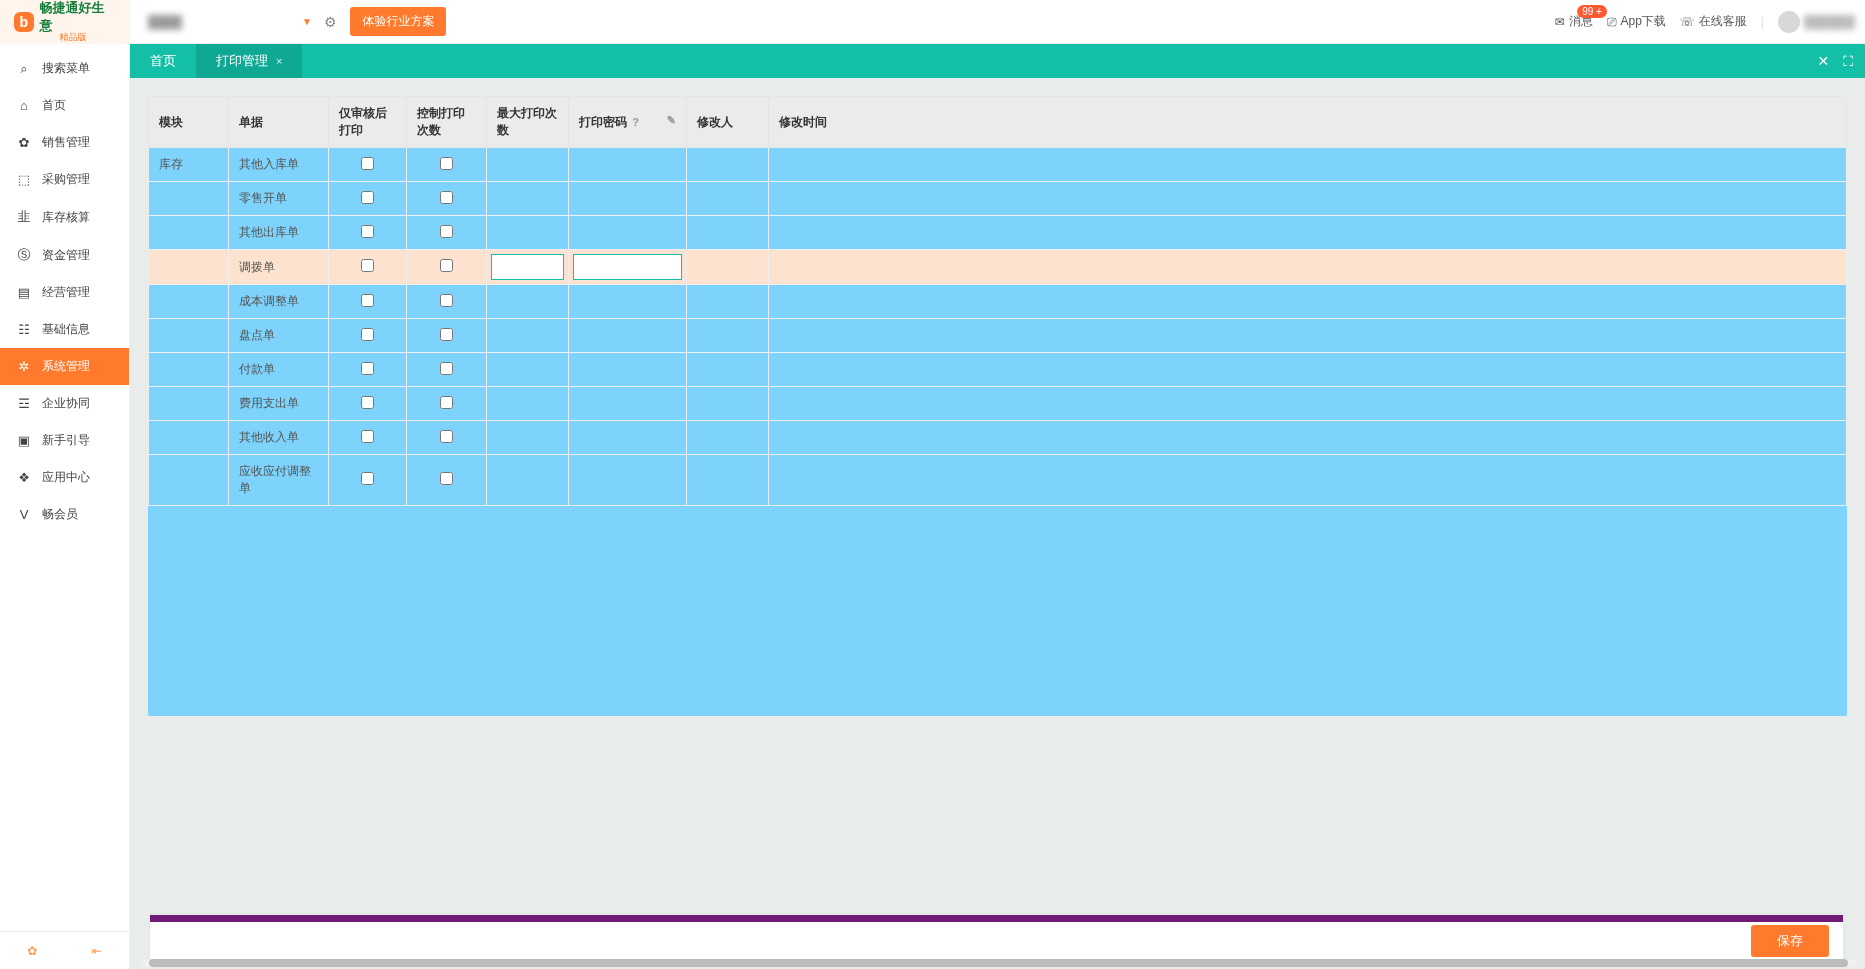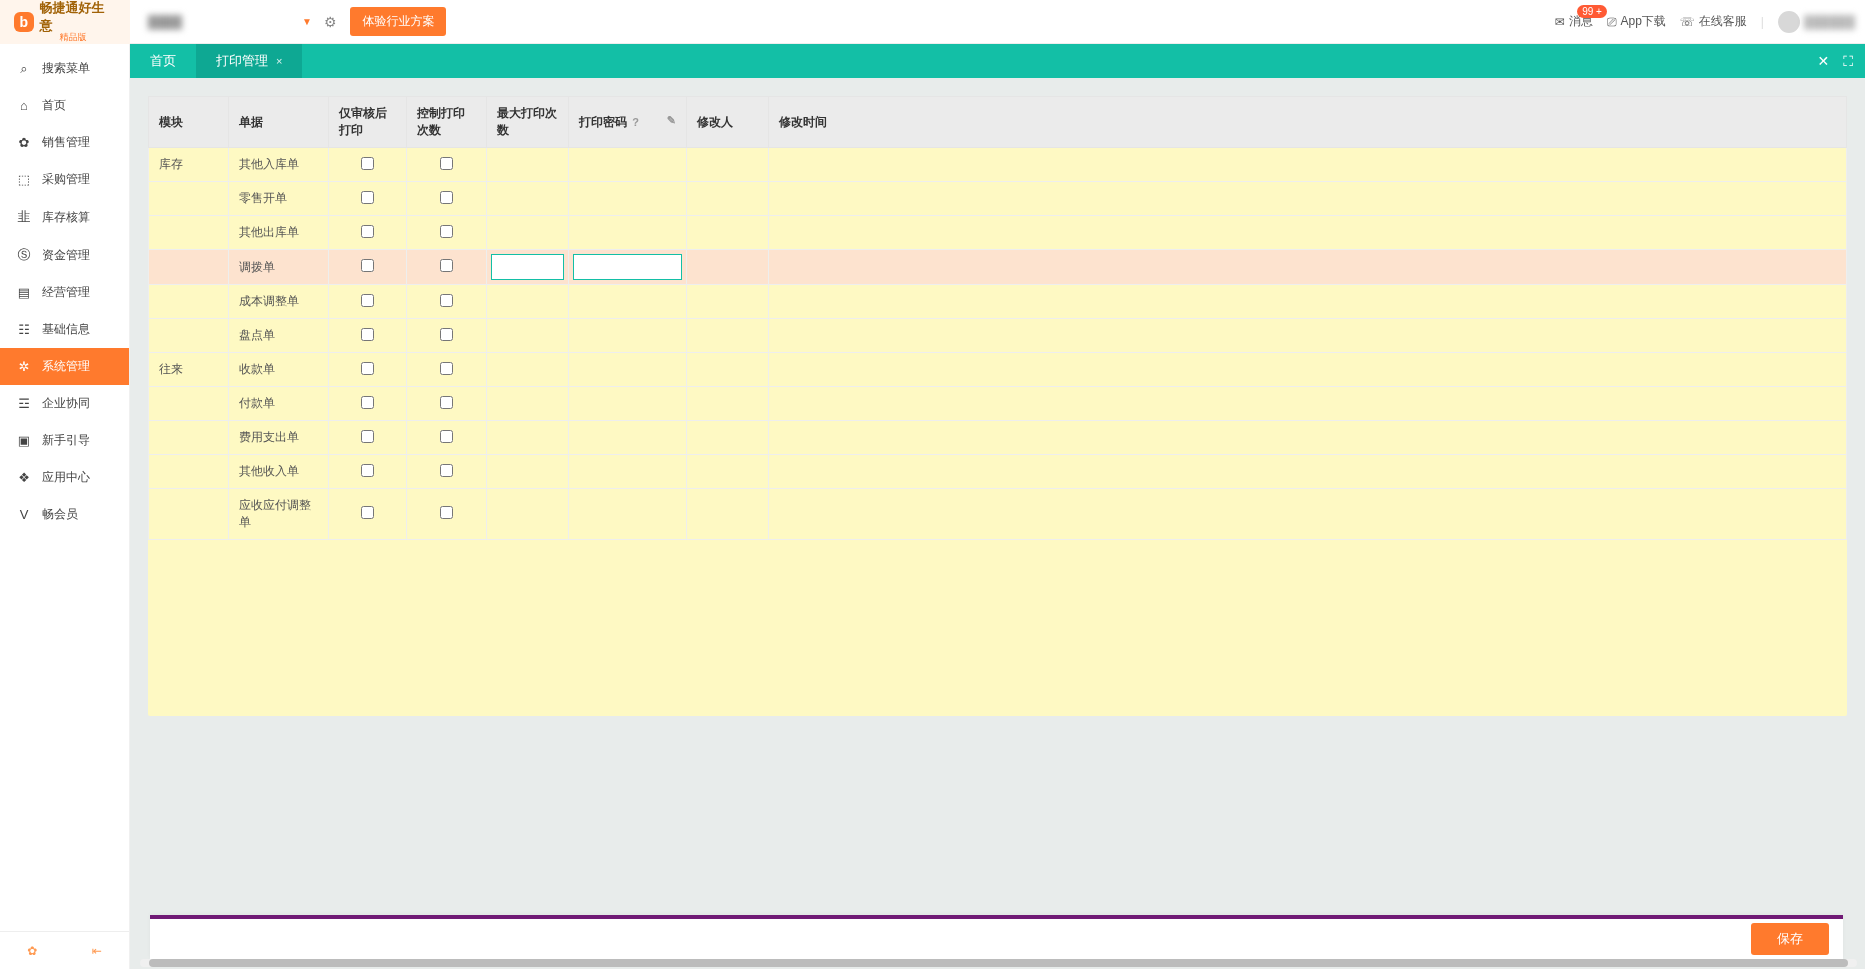--- a/index.html
+++ b/index.html
@@ -1,21 +1,21 @@
 <!DOCTYPE html>
 <html><head>
 <meta charset="utf-8">
 <style>
 *{box-sizing:border-box;margin:0;padding:0}
 body{font-family:"Microsoft YaHei","PingFang SC",sans-serif;font-size:12px;color:#333;background:#fff;overflow:hidden}
 .app{display:flex;flex-direction:column;height:100vh}
 .hdr{height:44px;display:flex;align-items:center;padding:0 10px;border-bottom:1px solid #eee}
 .logo{display:flex;align-items:center;background:#fff5ec;height:44px;padding:0 14px;margin-left:-10px;width:130px}
 .logo-ic{width:20px;height:20px;border-radius:6px;background:#ff7a2d;display:inline-flex;align-items:center;justify-content:center;color:#fff;font-weight:700;font-size:14px}
-.logo-txt{color:#a16207;font-weight:700;margin-left:6px;font-size:13px}
+.logo-txt{color:#15803d;font-weight:700;margin-left:6px;font-size:13px}
 .logo-sub{color:#ff7a2d;font-size:9px;margin-left:26px;margin-top:-4px;display:block}
 .logo-col{display:flex;flex-direction:column}
 .org{margin-left:18px;color:#999;filter:blur(3px)}
 .chev{color:#ff7a2d;margin-left:120px;font-size:10px;cursor:pointer}
 .gear{color:#888;margin-left:12px;cursor:pointer;font-size:14px}
 .cta{background:#ff7a2d;color:#fff;border:none;border-radius:3px;padding:6px 12px;margin-left:14px;cursor:pointer;font-size:12px}
 .hdr-r{margin-left:auto;display:flex;align-items:center;gap:14px;color:#555}
 .hitem{display:flex;align-items:center;gap:4px;cursor:pointer;position:relative}
 .badge{position:absolute;top:-8px;right:-14px;background:#ff5a34;color:#fff;border-radius:8px;font-size:10px;padding:1px 5px}
 .sep{color:#ddd}
@@ -30,39 +30,39 @@
 .sfoot{height:38px;border-top:1px solid #eee;display:flex;align-items:center;justify-content:space-around;color:#ff9a52}
 .sfoot span{cursor:pointer}
 .main{flex:1;display:flex;flex-direction:column;background:#e8eceb;min-width:0}
 .tabs{height:34px;background:#13bfa6;display:flex;align-items:stretch;color:#fff}
 .tab{padding:0 20px;display:flex;align-items:center;cursor:pointer;font-size:13px;gap:8px}
 .tab.active{background:#0ea893}
 .tab .x{font-size:11px;opacity:.85}
 .tabs-r{margin-left:auto;display:flex;align-items:center;gap:14px;padding-right:12px}
 .tabs-r span{cursor:pointer;font-size:14px}
 .content{flex:1;padding:18px;overflow:auto;position:relative}
-.panel{background:#fef9c3;border-radius:2px;min-height:620px}
+.panel{background:#7dd3fc;border-radius:2px;min-height:620px}
 .tbl{width:100%;border-collapse:collapse;table-layout:fixed}
 .tbl th{background:#ebebeb;font-weight:700;text-align:left;padding:8px 10px;font-size:12px;border:1px solid #e5e5e5}
 .tbl td{border:1px solid #eee;padding:8px 10px;font-size:12px;color:#555;height:32px}
 .tbl tr.hl td{background:#fde3cf}
 .col-mod{width:80px}
 .col-doc{width:100px}
 .col-chk{width:78px;text-align:center}
 .col-chk2{width:80px;text-align:center}
 .col-max{width:82px}
 .col-pwd{width:118px}
 .col-usr{width:82px}
 .col-time{}
 .tbl td.c{text-align:center}
 input[type=checkbox]{cursor:pointer;width:13px;height:13px}
 .editcell{background:#fff;border:1px solid #13bfa6;height:26px;margin:-4px -6px}
 .qic{font-size:11px;color:#999;margin-left:2px}
 .edic{float:right;color:#999;cursor:pointer;font-size:11px}
-.footer{position:fixed;bottom:10px;right:22px;left:150px;background:#fff;height:44px;display:flex;align-items:center;justify-content:flex-end;padding:0 14px;border-top:4px solid #701a75;box-shadow:0 -1px 4px rgba(0,0,0,.04)}
+.footer{position:fixed;bottom:10px;right:22px;left:150px;background:#fff;height:44px;display:flex;align-items:center;justify-content:flex-end;padding:0 14px;border-top:7px solid #701a75;box-shadow:0 -1px 4px rgba(0,0,0,.04)}
 .save{background:#ff7a2d;color:#fff;border:none;padding:7px 26px;border-radius:3px;cursor:pointer;font-size:13px}
 .hsb{position:fixed;bottom:2px;left:140px;right:8px;height:8px;background:#f0f0f0;border-radius:4px}
 .hsb .thumb{height:100%;background:#bcbcbc;border-radius:4px;width:99%;margin-left:.5%}
 </style>
 </head>
 <body>
 
 <div class="app">
   <div class="hdr">
     <div class="logo">
@@ -253,30 +253,20 @@
                   <td></td>
                   <td>盘点单</td>
                   <td class="c"><input type="checkbox" style=""></td>
                   <td class="c"><input type="checkbox" style=""></td>
                   <td></td>
                   <td></td>
                   <td></td>
                   <td></td>
                 </tr>
                 <tr>
-                  <td>往来</td>
-                  <td>收款单</td>
-                  <td class="c"><input type="checkbox" style=""></td>
-                  <td class="c"><input type="checkbox" style=""></td>
-                  <td></td>
-                  <td></td>
-                  <td></td>
-                  <td></td>
-                </tr>
-                <tr>
                   <td></td>
                   <td>付款单</td>
                   <td class="c"><input type="checkbox" style=""></td>
                   <td class="c"><input type="checkbox" style=""></td>
                   <td></td>
                   <td></td>
                   <td></td>
                   <td></td>
                 </tr>
                 <tr>

